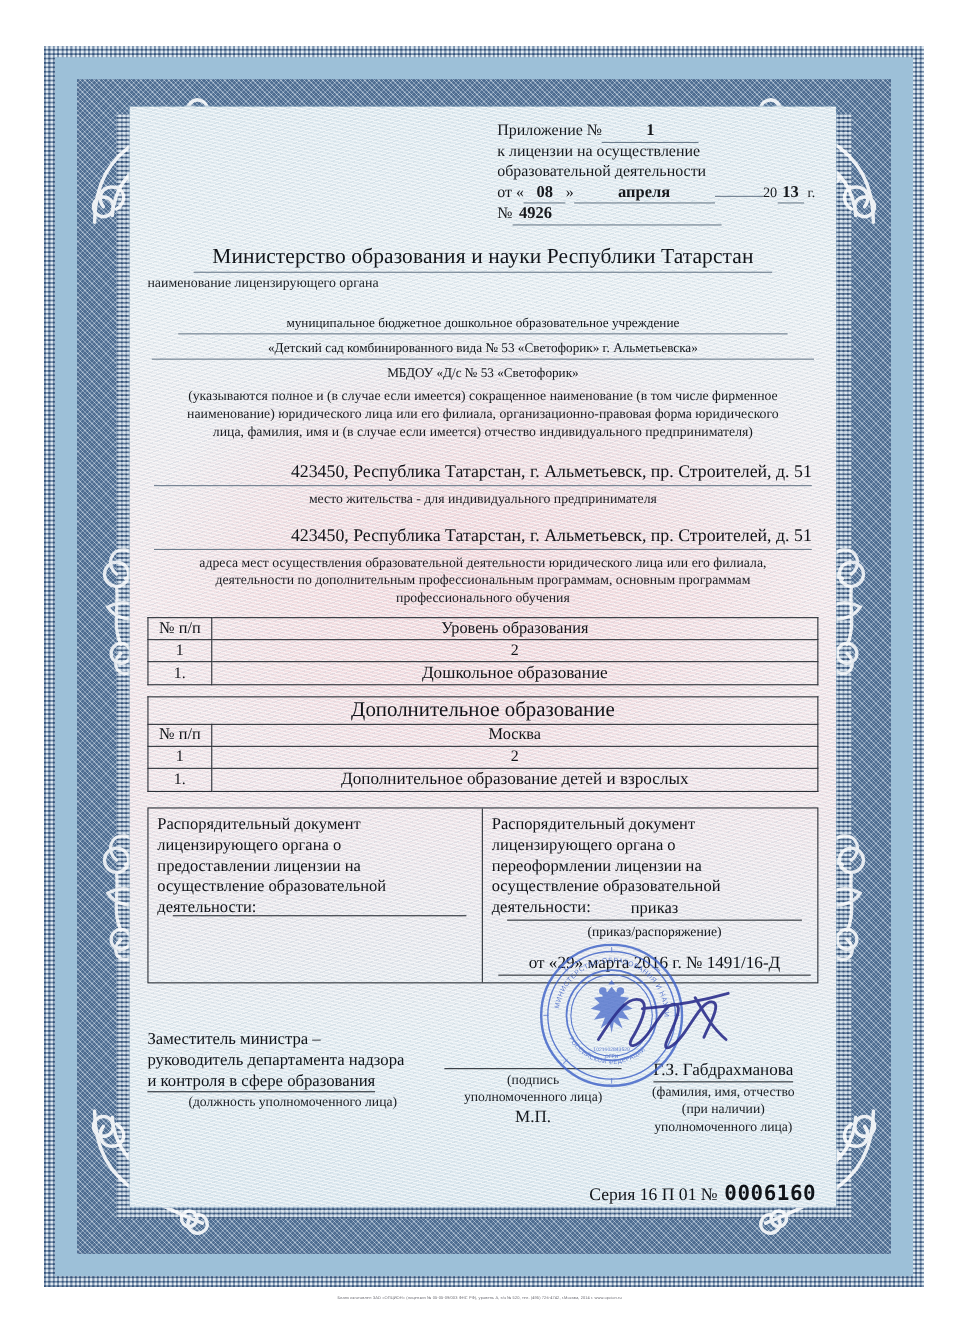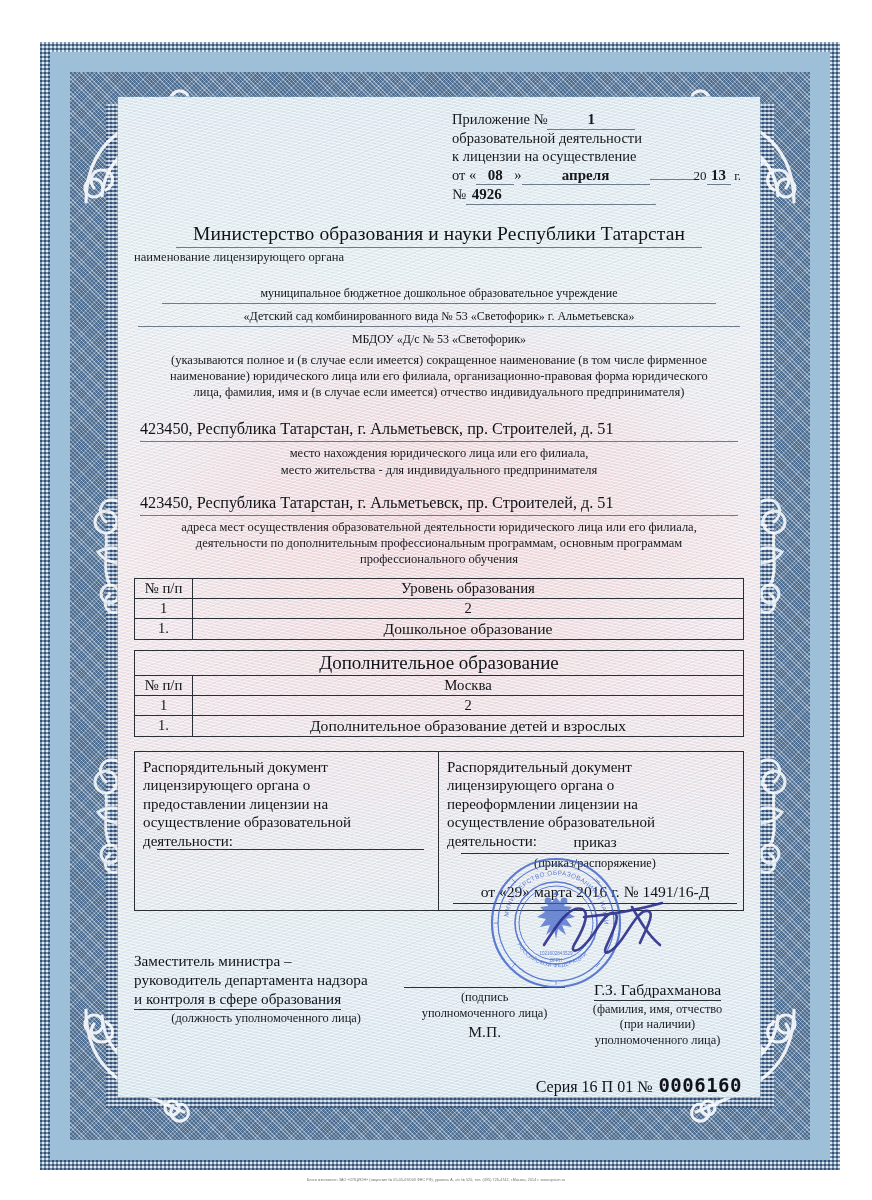--- a/index.html
+++ b/index.html
@@ -157,21 +157,21 @@
 
   .note-block {
     text-align: center;
     font-size: 12.5px;
     line-height: 1.3;
     color: #181b20;
     margin-top: 3px;
   }
 
   .addr-line {
-    text-align: left;
+    text-align: right;
     font-size: 16.2px;
     color: #101318;
     border-bottom: 1px solid #6c7c8c;
     padding-bottom: 2px;
     margin-left: 6px; margin-right: 6px;
   }
   #addr-legal { margin-top: 20px; }
   #addr-activity { margin-top: 16px; }
 
   
@@ -425,22 +425,22 @@
     </div>
   </div>
 
   <div id="content-panel">
     <div class="panel-inner">
 
       <div id="appendix-header">
         <div class="hdr-row">
           <span>Приложение №</span><span class="fill-line w-app-no">1</span>
         </div>
+        <div class="hdr-row">к лицензии на осуществление</div>
         <div class="hdr-row">образовательной деятельности</div>
-        <div class="hdr-row">к лицензии на осуществление</div>
         <div class="hdr-row">
           <span>от «</span><span class="fill-line w-day">08</span><span>»</span><span class="fill-line w-month">апреля</span><span style="display:inline-block;width:44px;border-bottom:1px solid #6c7c8c;"></span><span style="font-size:13px;">20</span><span class="fill-line w-year">13</span>
           <span style="font-size:12.5px;">г.</span>
         </div>
         <div class="hdr-row">
           <span>№</span><span class="fill-line w-num">4926</span>
         </div>
       </div>
 
       <div id="ministry-name">Министерство образования и науки Республики Татарстан</div>
@@ -451,21 +451,20 @@
       <div id="org-abbrev" class="org-line">МБДОУ «Д/с № 53 «Светофорик»</div>
 
       <div class="note-block">
         <div>(указываются полное и (в случае если имеется) сокращенное наименование (в том числе фирменное</div>
         <div>наименование) юридического лица или его филиала, организационно-правовая форма юридического</div>
         <div>лица, фамилия, имя и (в случае если имеется) отчество индивидуального предпринимателя)</div>
       </div>
 
       <div id="addr-legal" class="addr-line">423450, Республика Татарстан, г. Альметьевск, пр. Строителей, д. 51</div>
       <div class="note-block">
-        <div>место нахождения юридического лица или его филиала,</div>
         <div>место жительства - для индивидуального предпринимателя</div>
       </div>
 
       <div id="addr-activity" class="addr-line">423450, Республика Татарстан, г. Альметьевск, пр. Строителей, д. 51</div>
       <div class="note-block">
         <div>адреса мест осуществления образовательной деятельности юридического лица или его филиала,</div>
         <div>деятельности по дополнительным профессиональным программам, основным программам</div>
         <div>профессионального обучения</div>
       </div>
 

